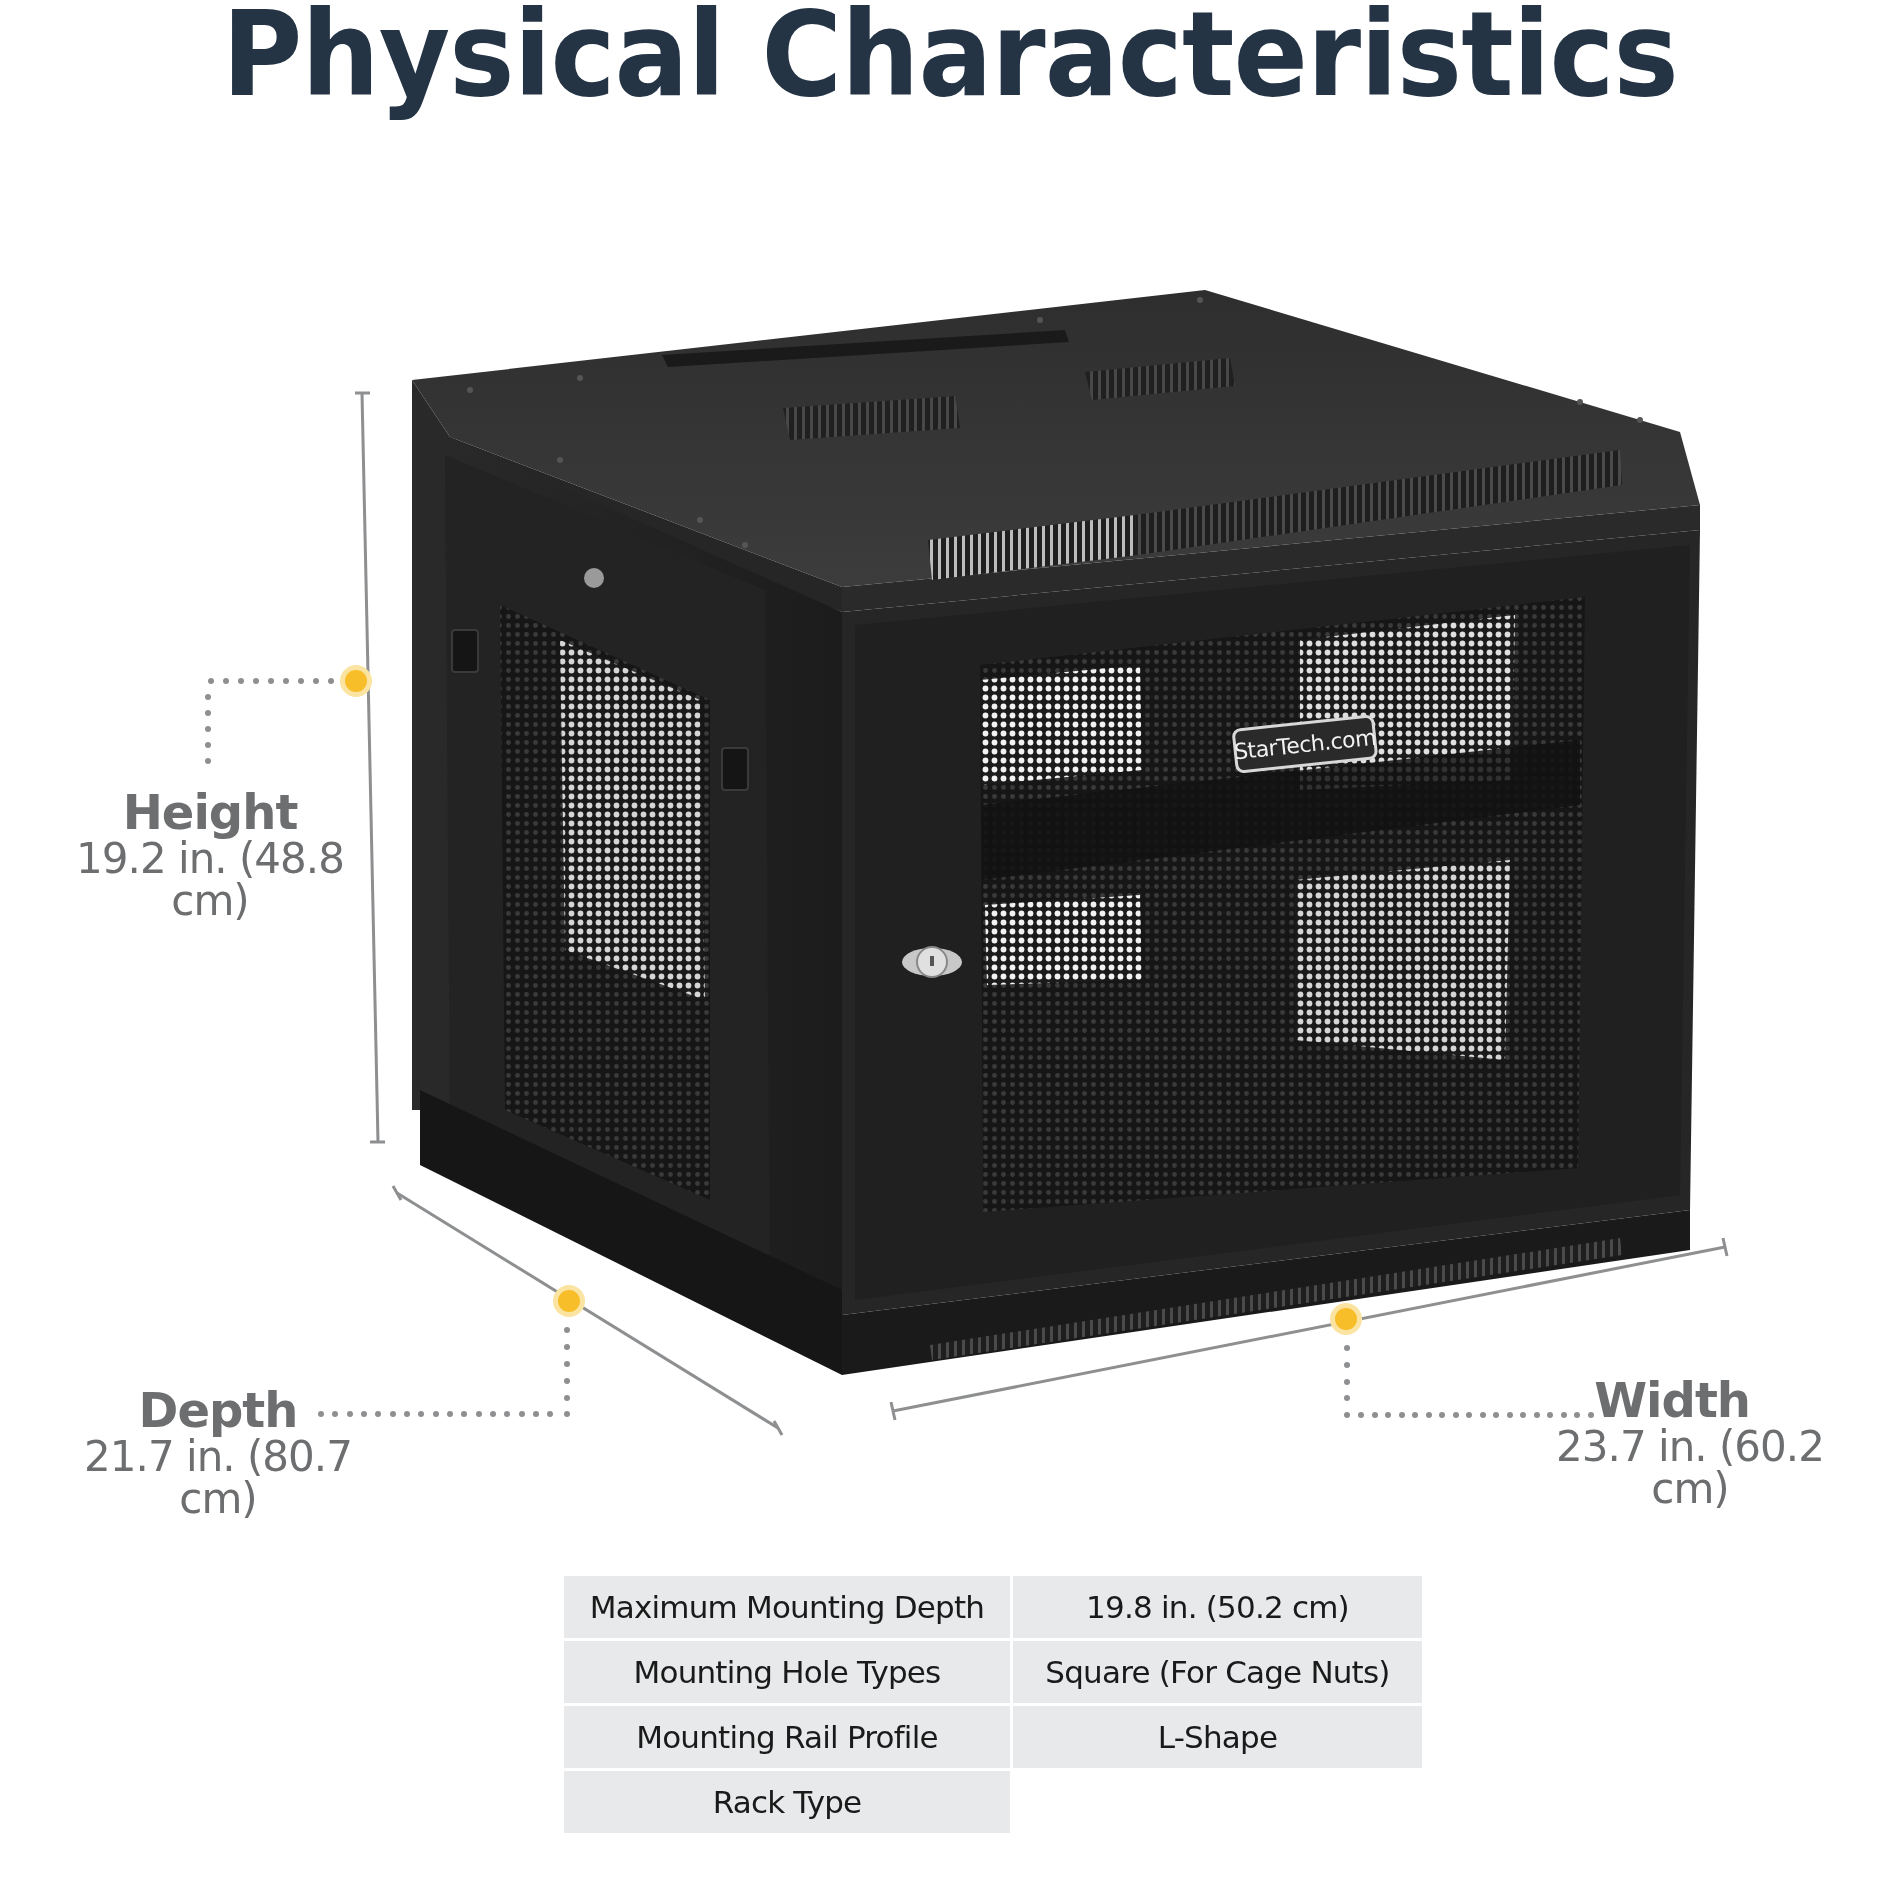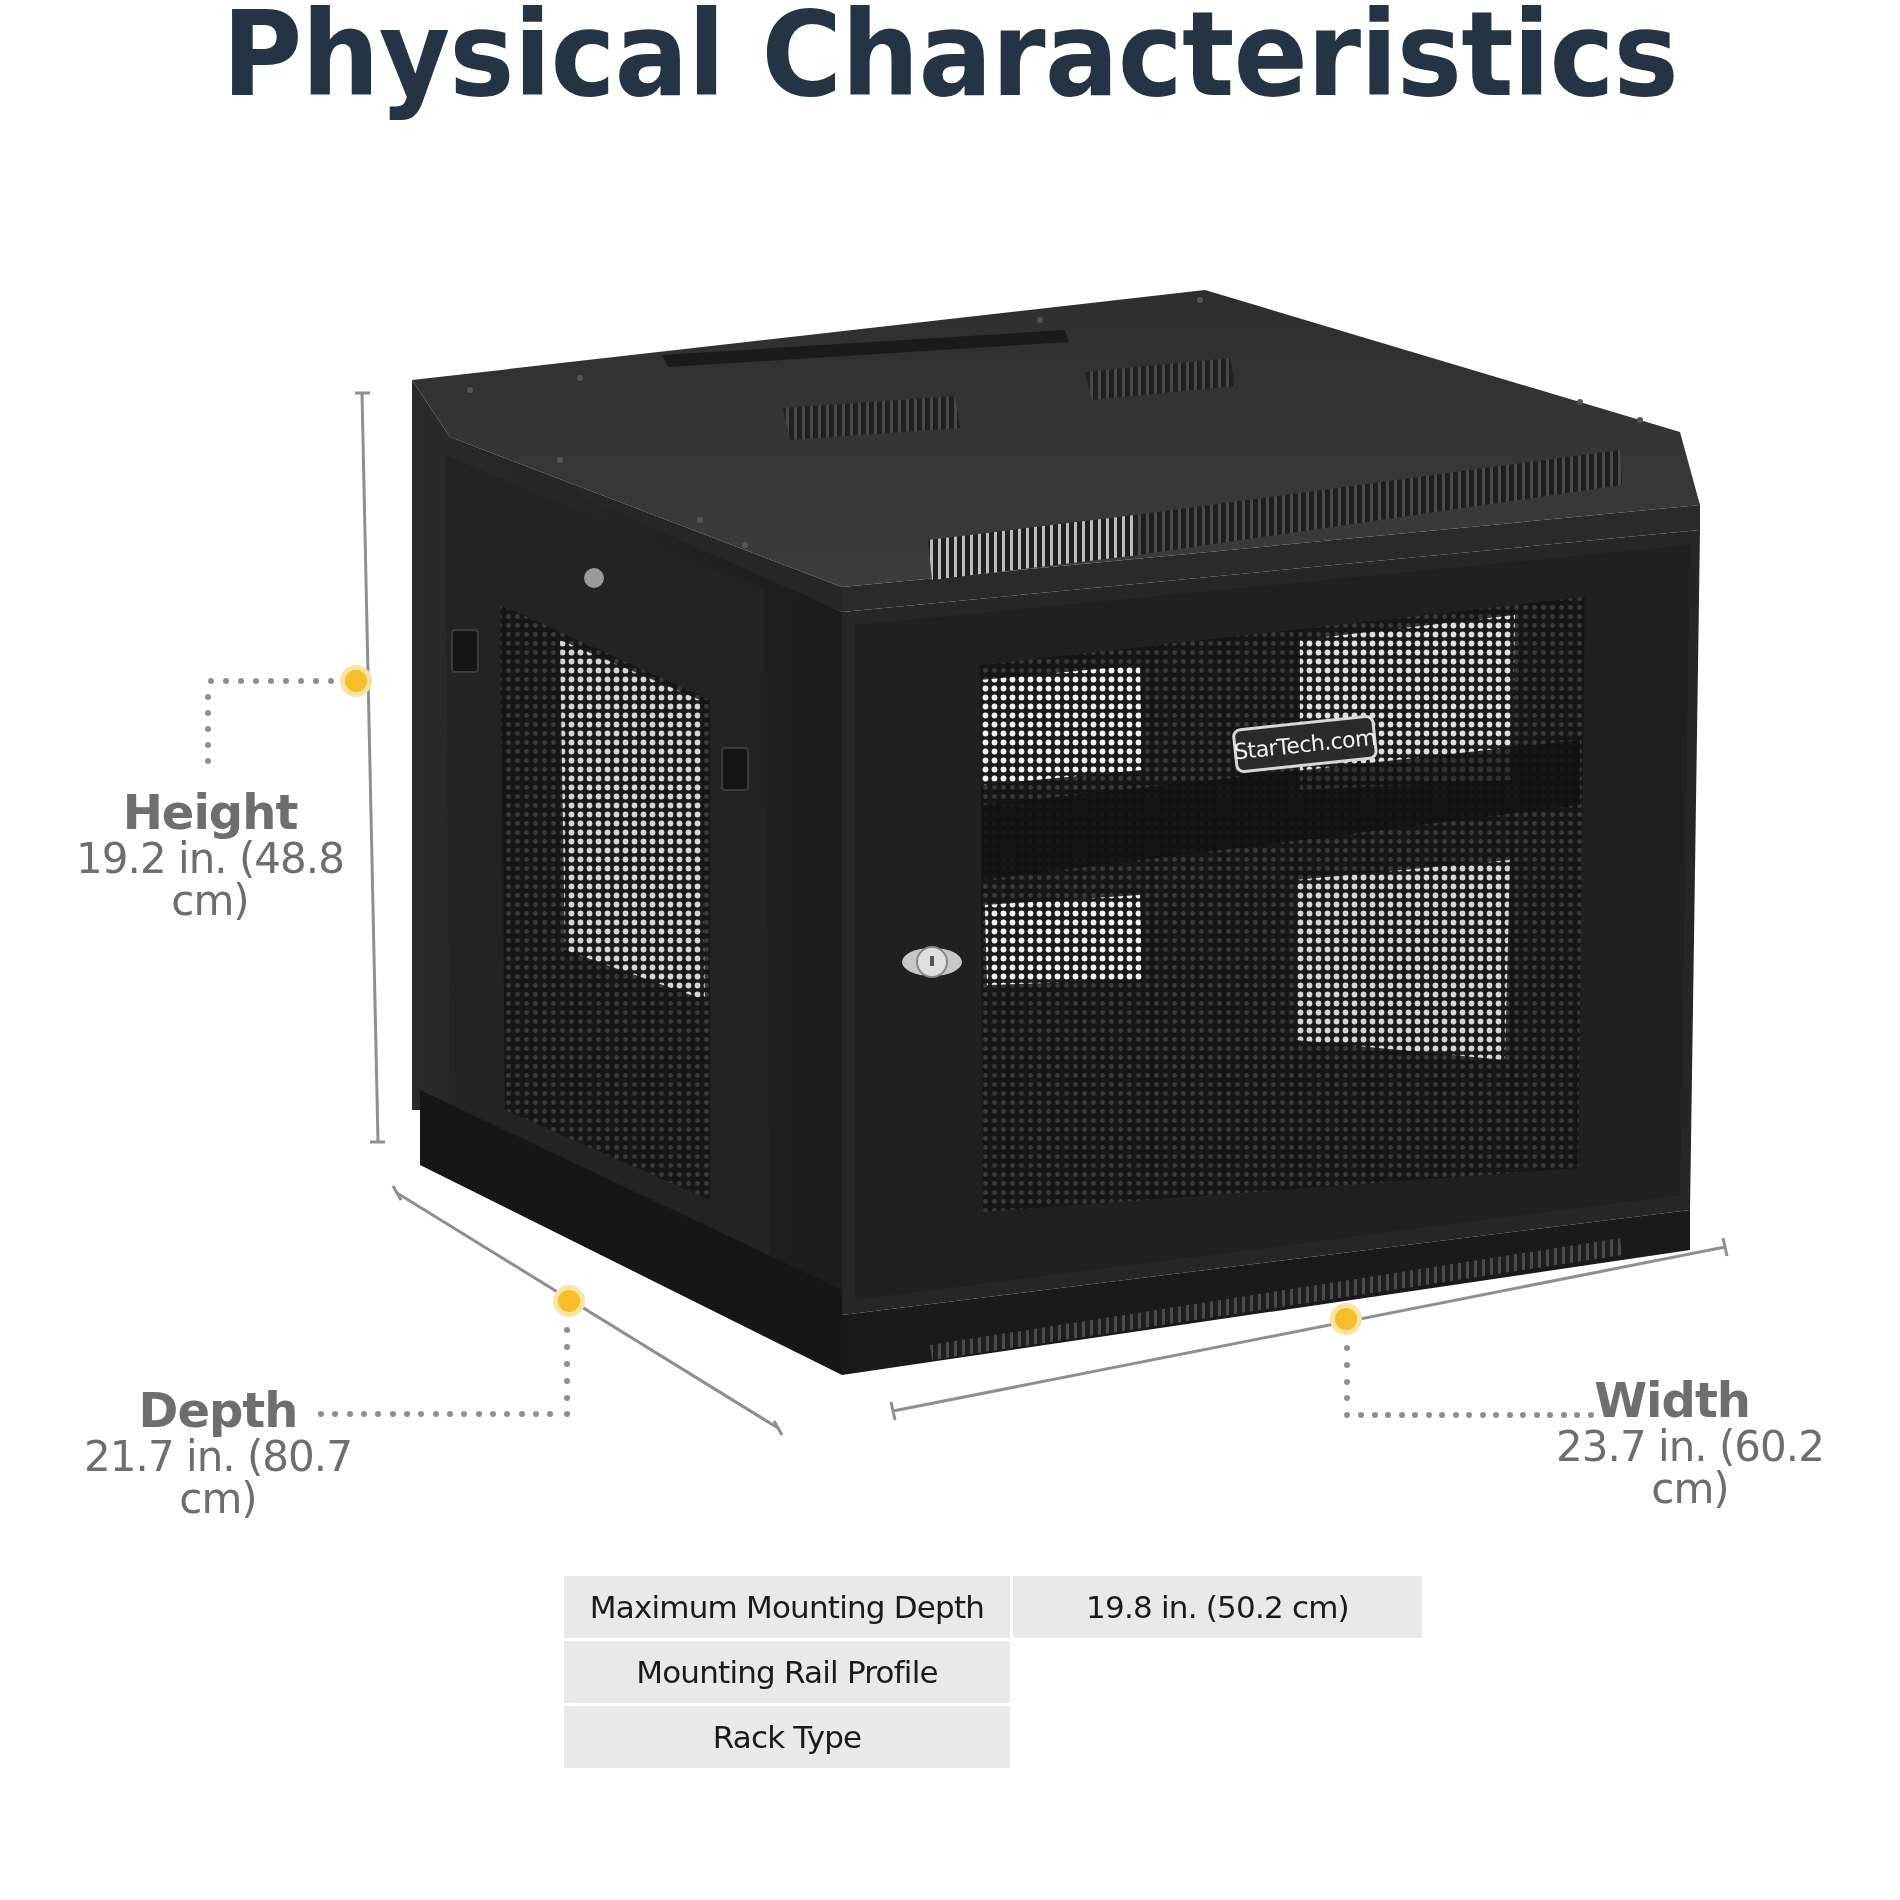--- a/index.html
+++ b/index.html
@@ -247,18 +247,23 @@
   <div class="name">Width</div>
   <div class="value">23.7 in. (60.2 cm)</div>
 </div>
 
 <div class="features">
   <div class="row">
     <div class="cell k">Maximum Mounting Depth</div>
     <div class="cell v">19.8 in. (50.2 cm)</div>
   </div>
   <div class="row">
+    <div class="cell k">Mounting Hole Types</div>
+    <div class="cell v">Square (For Cage Nuts)</div>
+  </div>
+  <div class="row">
     <div class="cell k">Mounting Rail Profile</div>
+    <div class="cell v">L-Shape</div>
   </div>
   <div class="row">
     <div class="cell k">Rack Type</div>
   </div>
 </div>
 
 </body></html>

